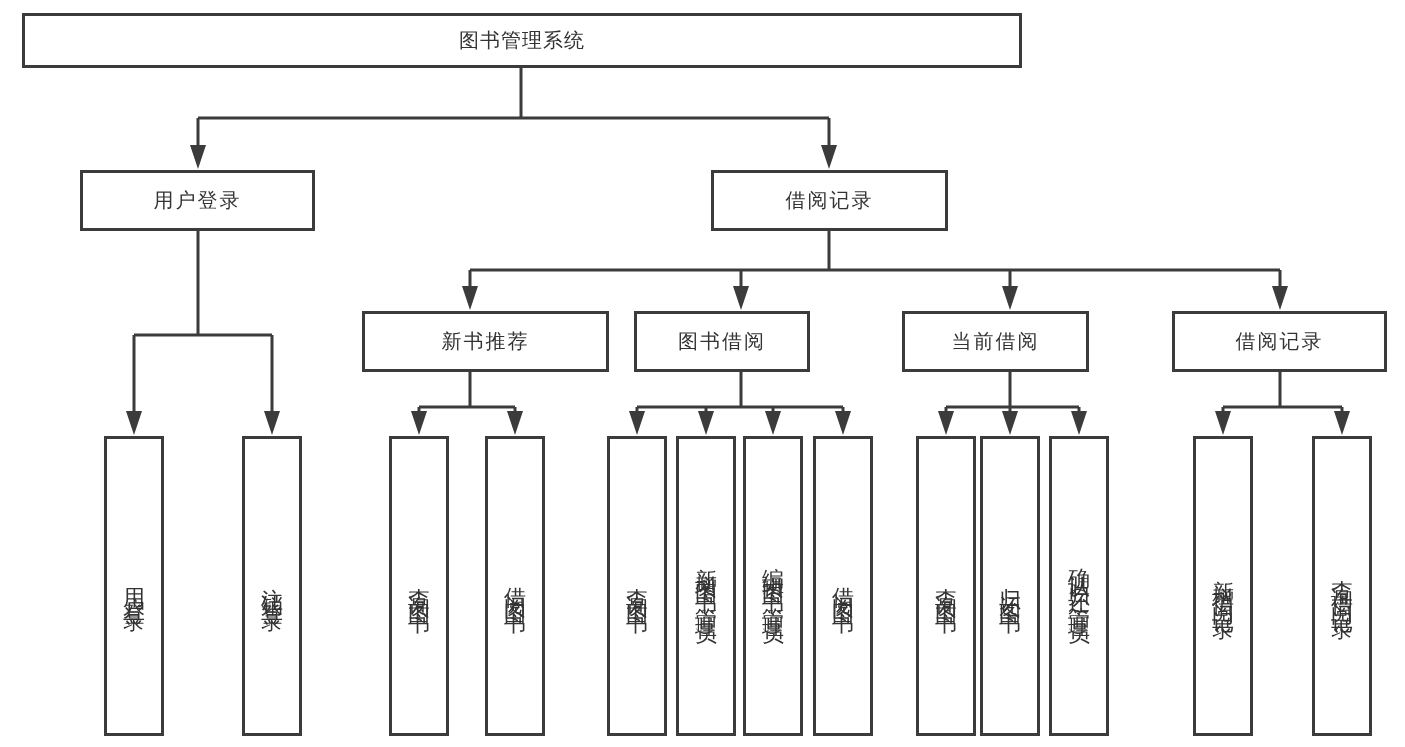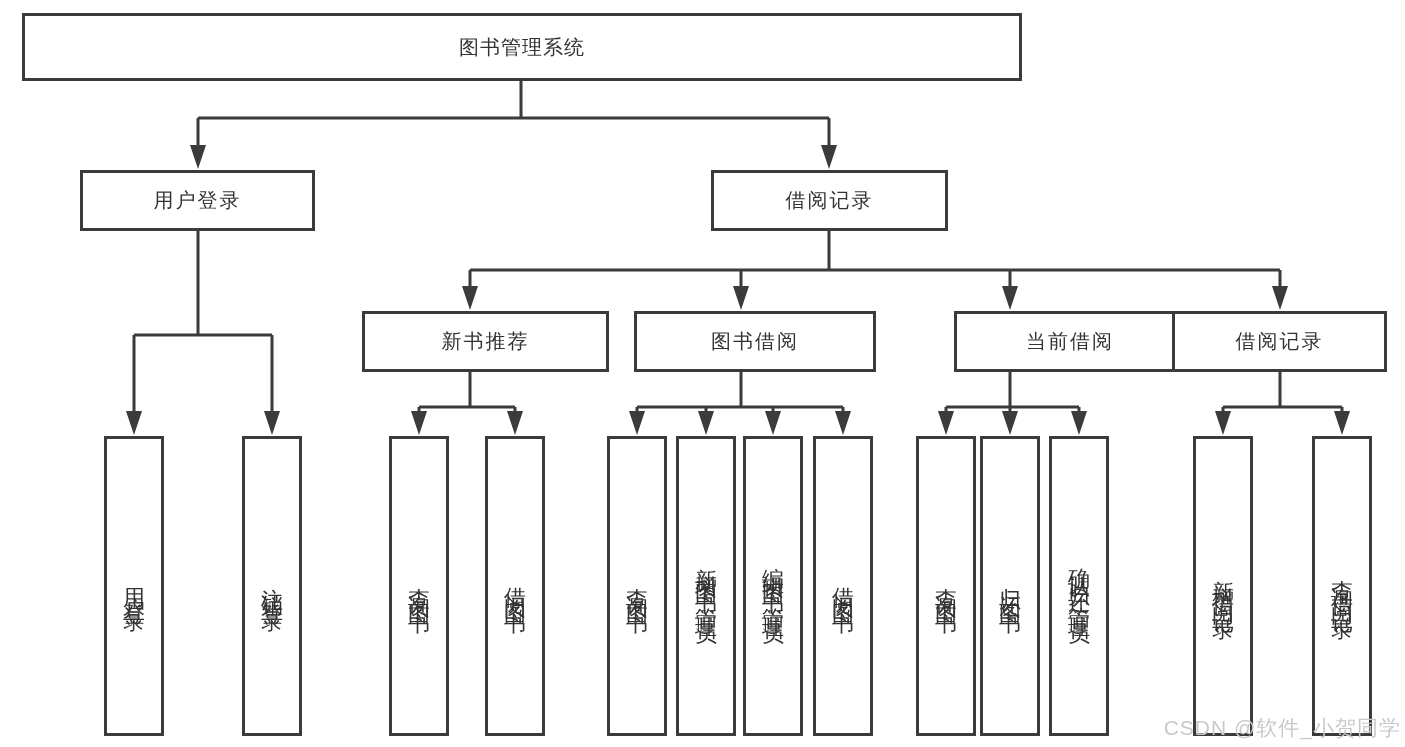--- a/index.html
+++ b/index.html
@@ -8,21 +8,21 @@
   }
   html,body{margin:0;padding:0;background:var(--bg);}
   body{font-family:"Liberation Sans","DejaVu Sans",sans-serif;color:var(--text);}
   .canvas{position:relative;width:1405px;height:747px;background:var(--bg);overflow:hidden;}
   .connectors{position:absolute;left:0;top:0;width:1405px;height:747px;}
   .box{
     position:absolute;border:3px solid var(--box-border);background:#fff;
     display:flex;align-items:center;justify-content:center;
     box-sizing:border-box;color:var(--text);
   }
-  .root{left:22px;top:13px;width:1000px;height:68px;font-size:20px;letter-spacing:1px;}
+  .root{left:22px;top:13px;width:1000px;height:55px;font-size:20px;letter-spacing:1px;}
   .l2{top:170px;height:61px;font-size:20px;letter-spacing:2px;}
   .l3{top:311px;height:61px;font-size:20px;letter-spacing:2px;}
   .leaf{top:436px;height:300px;width:60px;}
   .leaf .v{
     writing-mode:vertical-rl;text-orientation:mixed;
     font-size:22px;letter-spacing:8px;line-height:1;white-space:nowrap;
   }
   .watermark{
     position:absolute;right:4px;bottom:5px;z-index:5;
     font-size:21px;color:var(--watermark);letter-spacing:1px;
@@ -65,22 +65,22 @@
       <polygon points="1334,411 1350,411 1342,435"></polygon>
     </g>
   </svg>
 
   <div class="box root">图书管理系统</div>
 
   <div class="box l2" style="left:80px;width:235px">用户登录</div>
   <div class="box l2" style="left:711px;width:237px">借阅记录</div>
 
   <div class="box l3" style="left:362px;width:247px">新书推荐</div>
-  <div class="box l3" style="left:634px;width:242px">图书借阅</div>
-  <div class="box l3" style="left:954px;width:232px">当前借阅</div>
+  <div class="box l3" style="left:634px;width:176px">图书借阅</div>
+  <div class="box l3" style="left:902px;width:187px">当前借阅</div>
   <div class="box l3" style="left:1172px;width:215px">借阅记录</div>
 
   <div class="box leaf" style="left:104px">
     <span class="v">用户登录</span>
   </div>
   <div class="box leaf" style="left:242px">
     <span class="v">注销登录</span>
   </div>
 
   <div class="box leaf" style="left:389px">
@@ -113,14 +113,13 @@
     <span class="v">确认归还（管理员）</span>
   </div>
 
   <div class="box leaf" style="left:1193px">
     <span class="v">新增借阅记录</span>
   </div>
   <div class="box leaf" style="left:1312px">
     <span class="v">查询借阅记录</span>
   </div>
 
-  <div class="watermark">CSDN @软件_小贺同学</div>
 </div>
 
 </body></html>

